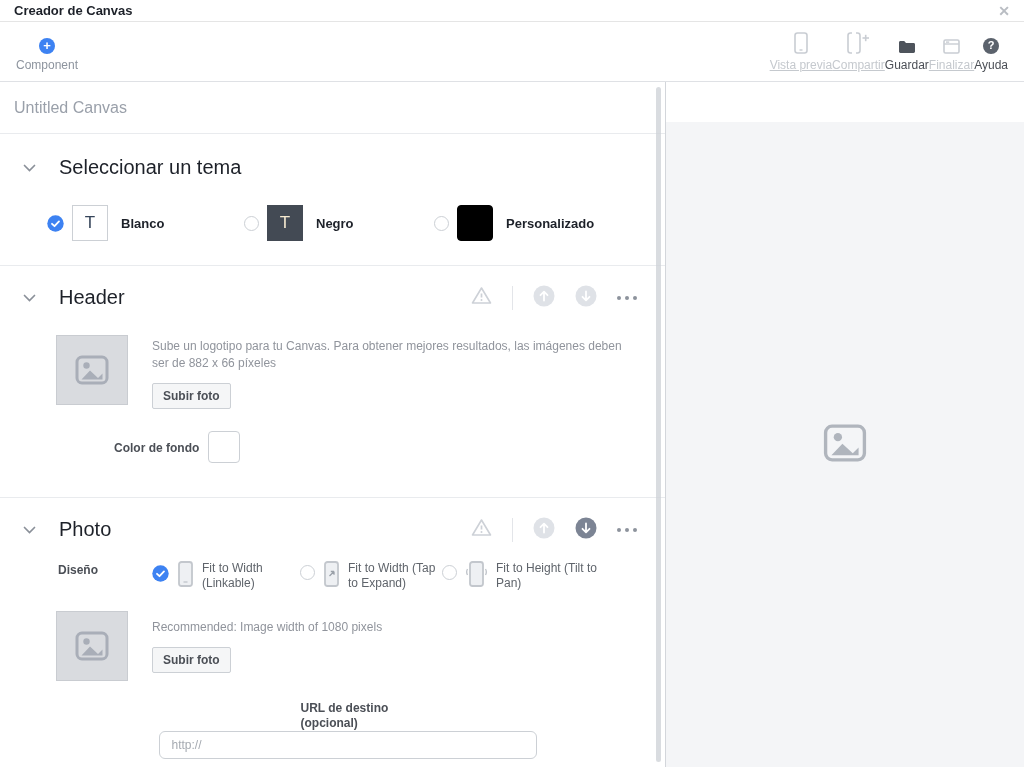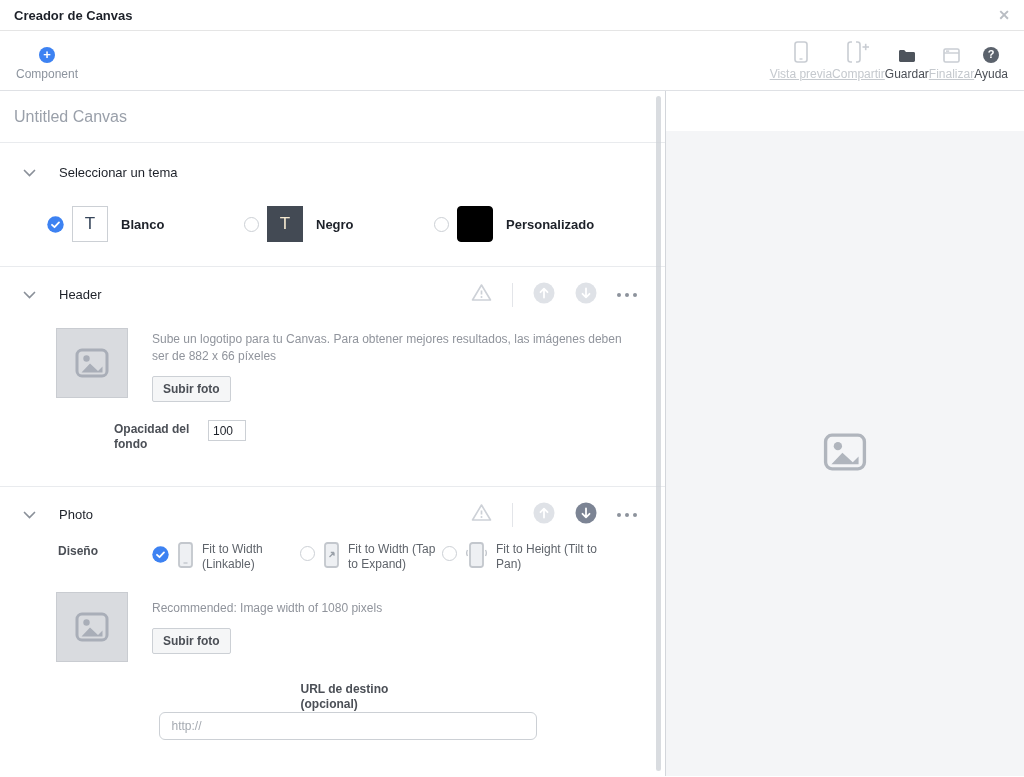--- a/index.html
+++ b/index.html
@@ -2,21 +2,21 @@
 <html><head>
 <meta charset="utf-8">
 <style>
   * { box-sizing: border-box; margin: 0; padding: 0; }
   html,body { width:1024px; height:777px; }
   body {
     font-family: "Liberation Sans", sans-serif;
     background:#fff; color:#1d2129; overflow:hidden; position:relative;
   }
   
-  .titlebar { height:31px; border-bottom:1px solid #e5e5e5;
+  .titlebar { height:22px; border-bottom:1px solid #e5e5e5;
     display:flex; align-items:center; justify-content:space-between; padding:0 14px; background:#fff;}
   .titlebar .title { font-size:13px; font-weight:bold; color:#1d2129; }
   .close-x { color:#b9bdc3; font-size:14px; font-weight:bold; cursor:pointer; line-height:1;}
   
   .toolbar { height:60px; border-bottom:1px solid #dfe1e5;
     display:flex; align-items:center; justify-content:space-between; padding:0 16px; background:#fff;}
   .tool-item { display:flex; flex-direction:column; align-items:center; gap:4px; cursor:pointer;}
   .tool-item .lbl { font-size:12px; }
   .tool-item.active .lbl { color:#4b4f56; }
   .tool-item.disabled .lbl { color:#c5c9ce;text-decoration:underline; }
@@ -40,21 +40,21 @@
     background:#ccd0d5; border-radius:3px; opacity:.75; }
   
   .name-row { height:52px; border-bottom:1px solid #e9ebee; display:flex; align-items:center; }
   .name-row input { border:0; outline:0; width:630px; font-size:16px; padding:0 14px;
     font-family:"Liberation Sans",sans-serif; color:#1d2129; background:transparent;}
   .name-row input::placeholder { color:#9aa0aa; }
   
   .section { border-bottom:1px solid #e9ebee; }
   .section:last-child { border-bottom:0; }
   .sec-head { display:flex; align-items:center; position:relative; }
-  .sec-title { font-size:13px; color:#1d2129; margin-left:23px; }
+  .sec-title { font-size:20px; color:#1d2129; margin-left:23px; }
   .chev { margin-left:23px; display:flex; cursor:pointer; }
   .sec-tools { position:absolute; right:28px; display:flex; align-items:center; gap:20px; }
   .vdiv { width:1px; height:24px; background:#e3e5e9; }
   .dots { display:flex; gap:4px; cursor:pointer; padding:4px 0;}
   .dots i { width:4px; height:4px; border-radius:50%; background:#8d939c; display:block; }
   
   .theme-sec { padding:22px 0 24px; }
   .theme-opts { display:flex; margin-left:47px; margin-top:26px; align-items:center; }
   .theme-opt { display:flex; align-items:center; cursor:pointer; }
   .theme-opt .radio { margin-right:8px; }
@@ -242,23 +242,23 @@
                 <rect x="2" y="2" width="30" height="26" rx="5" fill="none" stroke="#a9aeb8" stroke-width="3"></rect>
                 <circle cx="11.5" cy="10.5" r="3.2" fill="#a9aeb8"></circle>
                 <path d="M6.5 24.5 L15 15.5 L23 23 L27.5 18.5 L27.5 24.5 Z" fill="#a9aeb8"></path>
               </svg>
           </div>
           <div class="upload-info">
             <div class="desc">Sube un logotipo para tu Canvas. Para obtener mejores resultados, las imágenes deben ser de 882 x 66 píxeles</div>
             <button class="btn">Subir foto</button>
           </div>
         </div>
-        <div class="field-row mt17">
-          <span class="field-label">Opacidad del fondo</span>
-          <input class="opacity-input" type="text" value="100" style="">
+        <div class="field-row mt20" style="align-items:center;">
+          <span class="field-label">Color de fondo</span>
+          <span class="color-swatch"></span>
         </div>
       </div>
     </div>
 
     <div class="section comp-sec" style="border-bottom:0;">
       <div class="sec-head">
         <span class="chev">
           <svg width="13" height="8" viewBox="0 0 13 8">
               <polyline points="1.5,1.5 6.5,6.5 11.5,1.5" fill="none" stroke="#8a9099" stroke-width="1.7" stroke-linecap="round"></polyline>
             </svg>

